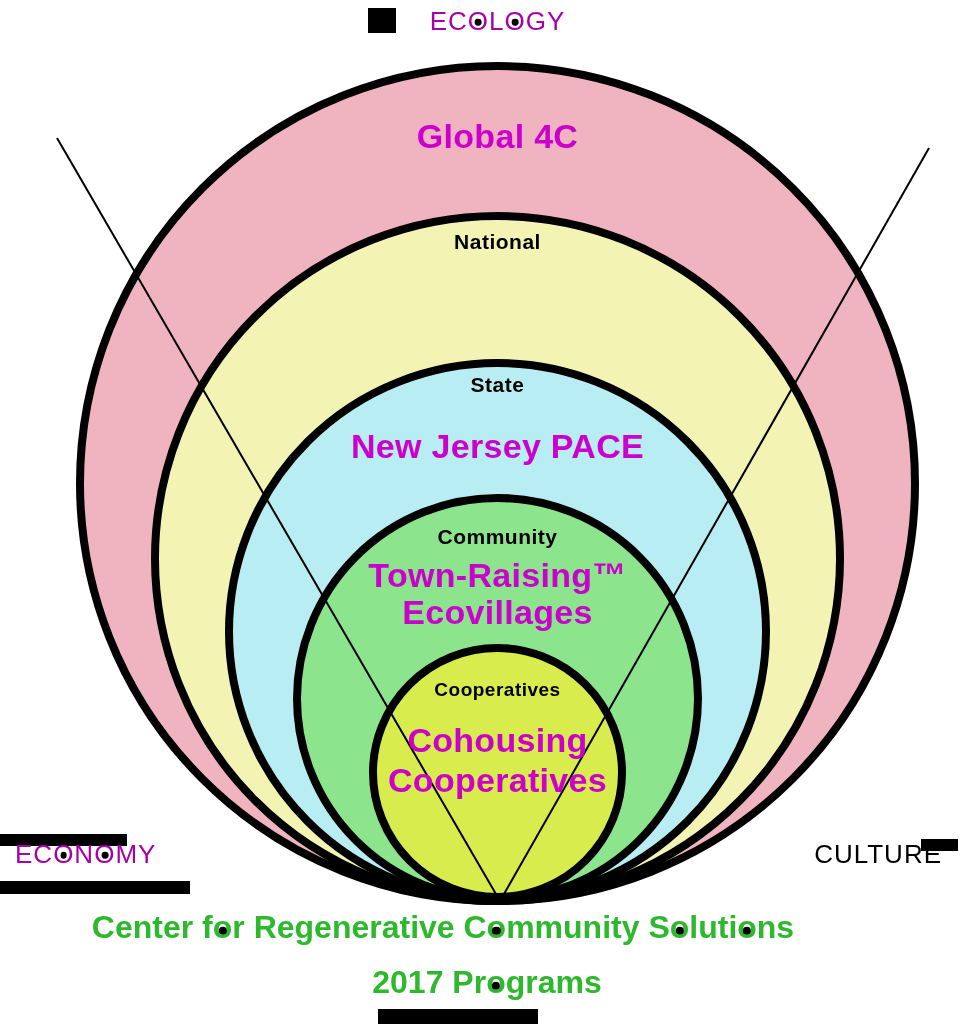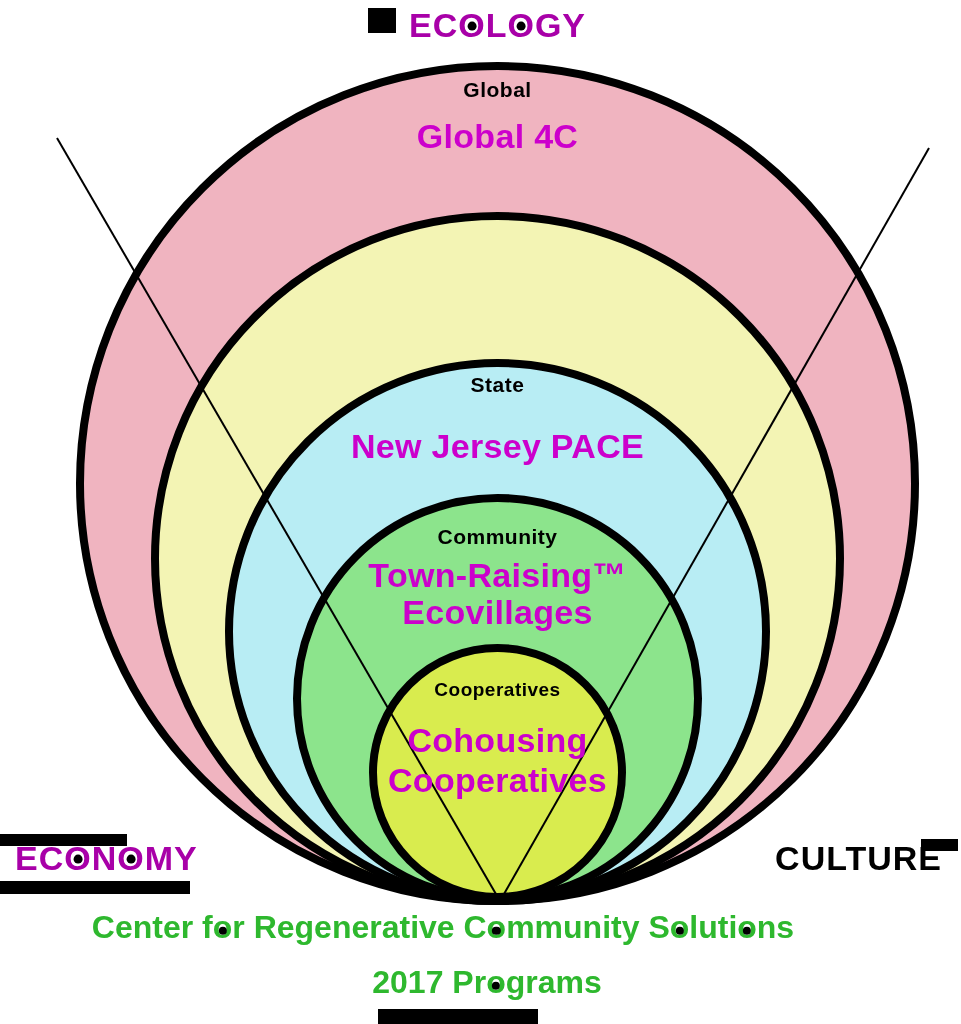--- a/index.html
+++ b/index.html
@@ -3,21 +3,21 @@
 <meta charset="utf-8">
 <style>
   html,body{margin:0;padding:0;background:#fff}
   .canvas{position:relative;width:961px;height:1024px;background:#fff;overflow:hidden;
           font-family:"Liberation Sans",sans-serif;}
   .ring{position:absolute;border:8px solid #000;border-radius:50%;box-sizing:border-box;}
   .lines-overlay{position:absolute;left:0;top:0;width:961px;height:1024px;pointer-events:none;}
   .label{position:absolute;left:34px;width:927px;text-align:center;font-weight:bold;line-height:1.1;}
   .level{font-size:21px;letter-spacing:.5px;}
   .program{font-size:34px;letter-spacing:.3px;}
-  .corner{position:absolute;font-weight:bold;font-size:34px;letter-spacing:1px;line-height:1;}
+  .corner{position:absolute;font-weight:normal;font-size:26px;letter-spacing:1px;line-height:1;}
   .corner-center{left:34px;width:927px;text-align:center;}
   .footer-line{position:absolute;left:0;width:886px;text-align:center;font-weight:bold;
                font-size:32px;line-height:1;}
   .bar{position:absolute;background:#000;}
   .dotted{position:relative;display:inline-block;}
   .dotted::after{content:"";position:absolute;left:50%;top:54%;width:.26em;height:.26em;
                  border-radius:50%;background:#000;transform:translate(-50%,-50%);}
   .dotted-lc::after{top:63%;}
 </style>
 </head>
@@ -29,23 +29,23 @@
   <div class="ring" style="left: 151px; top: 212px; width: 693px; height: 693px; background: rgb(243, 244, 180);"></div>
   <div class="ring" style="left: 225px; top: 359px; width: 545px; height: 545px; background: rgb(184, 237, 244);"></div>
   <div class="ring" style="left: 293px; top: 494px; width: 409px; height: 409px; background: rgb(140, 228, 140);"></div>
   <div class="ring" style="left: 369px; top: 644px; width: 257px; height: 257px; background: rgb(217, 236, 78);"></div>
 
   <svg class="lines-overlay" viewBox="0 0 961 1024">
     <line x1="57" y1="138" x2="500" y2="901" stroke="#000" stroke-width="2"></line>
     <line x1="929" y1="148" x2="500" y2="901" stroke="#000" stroke-width="2"></line>
   </svg>
 
-  <div class="label level" style="top: 78px; color: rgb(0, 0, 0);">Global</div>
   <div class="label program" style="top: 118px; color: rgb(204, 0, 204);">Global 4C</div>
 
+  <div class="label level" style="top: 230px; color: rgb(0, 0, 0);">National</div>
 
   <div class="label level" style="top: 373px; color: rgb(0, 0, 0);">State</div>
   <div class="label program" style="top: 428px; color: rgb(204, 0, 204);">New Jersey PACE</div>
 
   <div class="label level" style="top: 525px; color: rgb(0, 0, 0);">Community</div>
   <div class="label program" style="top: 557px; color: rgb(204, 0, 204);">Town-Raising™</div>
   <div class="label program" style="top: 594px; color: rgb(204, 0, 204);">Ecovillages</div>
 
   <div class="label level" style="top: 680px; font-size: 19px; color: rgb(0, 0, 0);">Cooperatives</div>
   <div class="label program" style="top: 762px; color: rgb(204, 0, 204);">Cooperatives</div>

